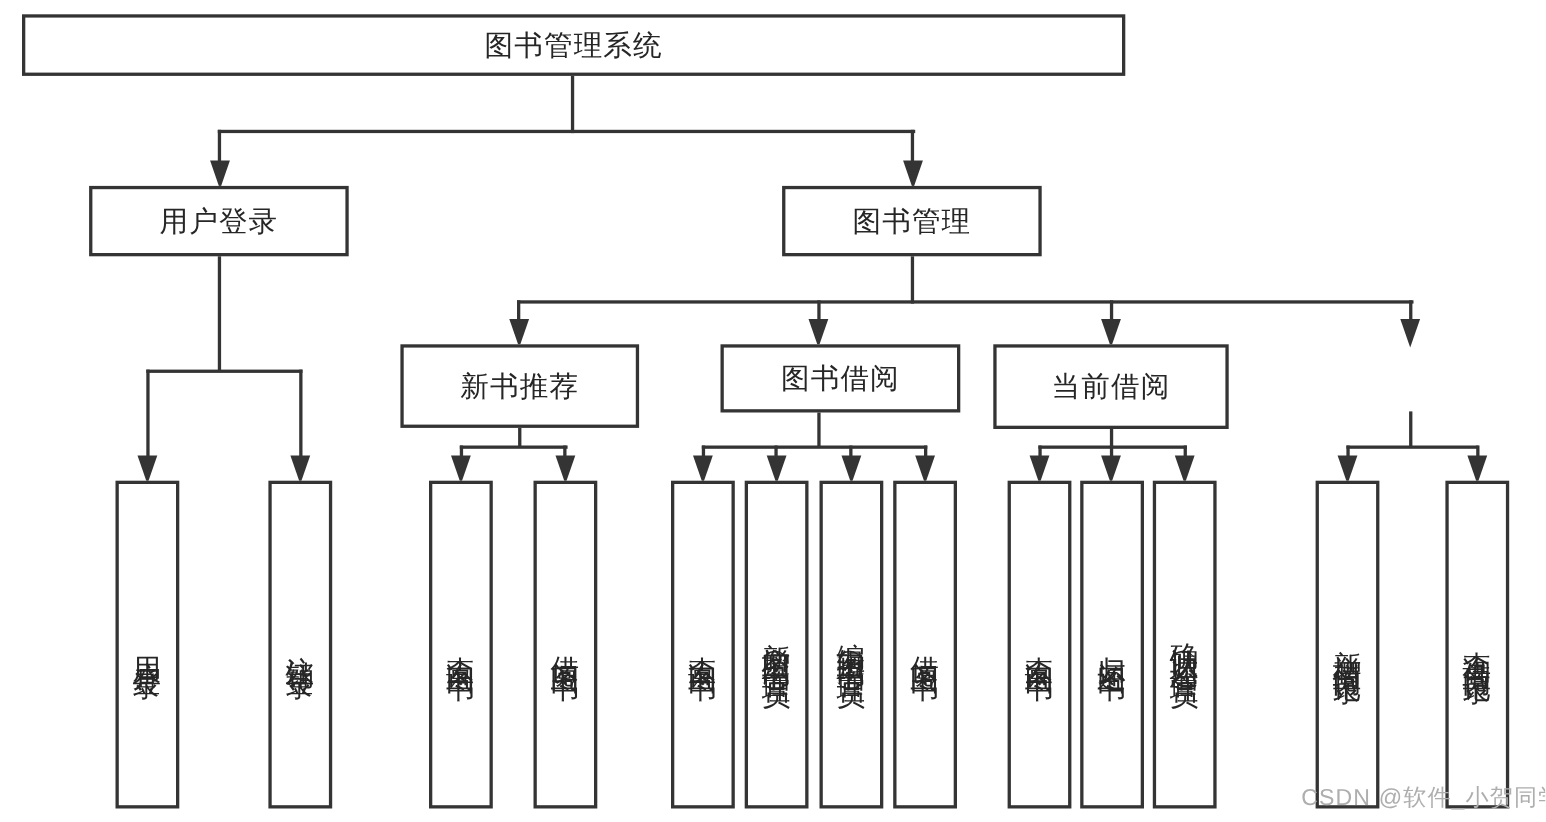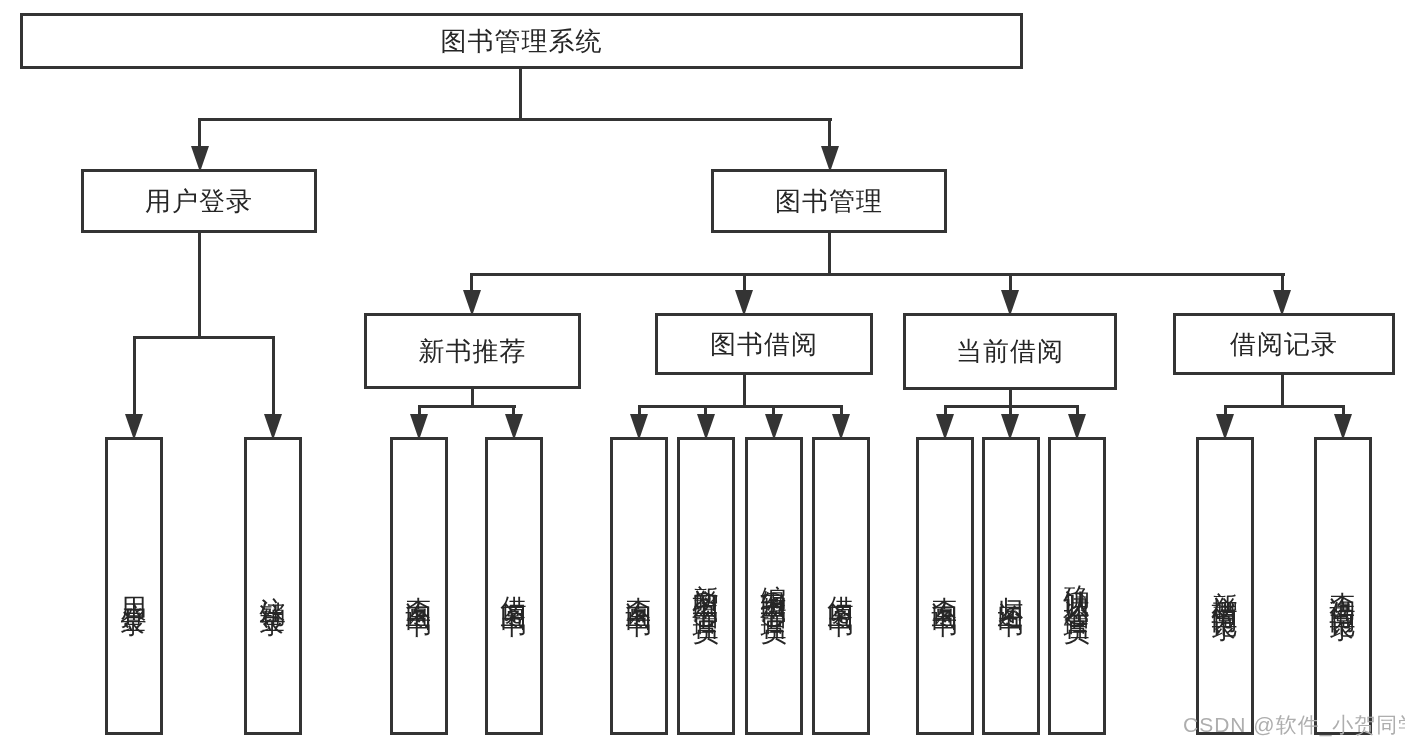--- a/index.html
+++ b/index.html
@@ -124,23 +124,20 @@
     </div>
     <div class="node" style="left: 364px; top: 313px; width: 217px; height: 76px; border-color: rgb(52, 52, 52); color: rgb(38, 38, 38);">
       <span>新书推荐</span>
     </div>
     <div class="node" style="left: 635px; top: 313px; width: 218px; height: 62px; border-color: rgb(52, 52, 52); color: rgb(38, 38, 38); margin-left: 20px;">
       <span>图书借阅</span>
     </div>
     <div class="node" style="left: 903px; top: 313px; width: 214px; height: 77px; border-color: rgb(52, 52, 52); color: rgb(38, 38, 38);">
       <span>当前借阅</span>
     </div>
-    <div class="node" style="left: 1173px; top: 313px; width: 222px; height: 62px; border-color: rgb(52, 52, 52); color: rgb(38, 38, 38);">
-      <span>借阅记录</span>
-    </div>
     <div class="node v" style="left: 105px; top: 437px; width: 58px; height: 298px; border-color: rgb(52, 52, 52); color: rgb(38, 38, 38);">
       <span>用户登录</span>
     </div>
     <div class="node v" style="left: 244px; top: 437px; width: 58px; height: 298px; border-color: rgb(52, 52, 52); color: rgb(38, 38, 38);">
       <span>注销登录</span>
     </div>
     <div class="node v" style="left: 390px; top: 437px; width: 58px; height: 298px; border-color: rgb(52, 52, 52); color: rgb(38, 38, 38);">
       <span>查询图书</span>
     </div>
     <div class="node v" style="left: 485px; top: 437px; width: 58px; height: 298px; border-color: rgb(52, 52, 52); color: rgb(38, 38, 38);">

